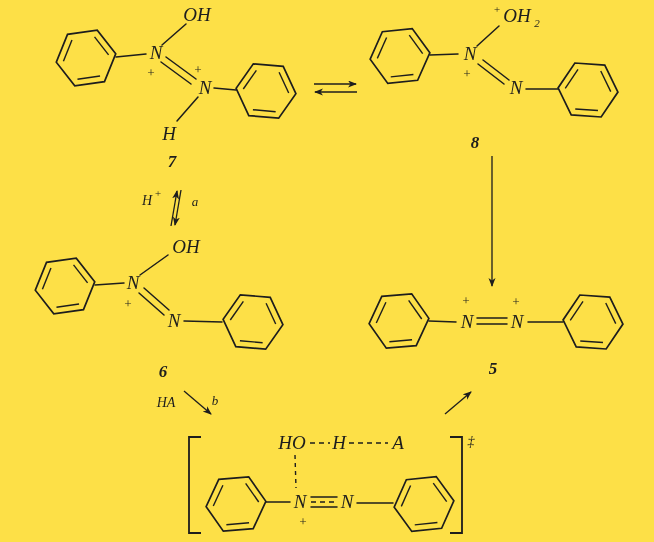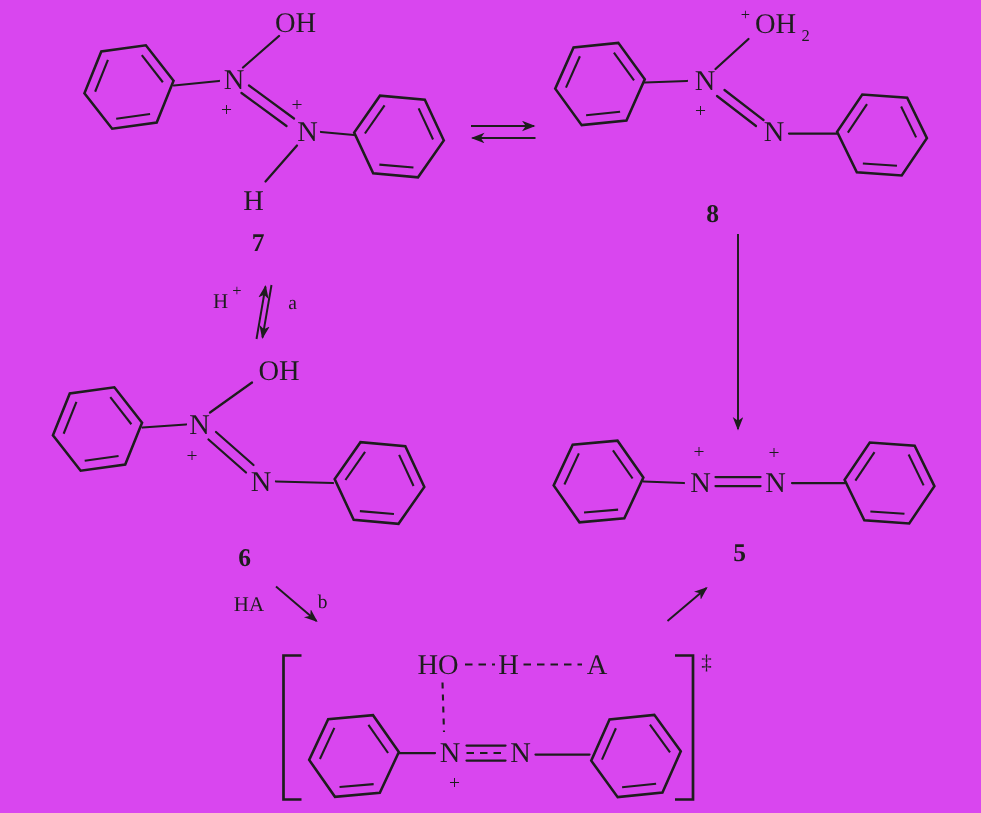--- a/index.html
+++ b/index.html
@@ -1,16 +1,16 @@
 <!DOCTYPE html>
 <html><head>
 <meta charset="utf-8">
 <style>
   html,body{margin:0;padding:0;background:#fcfcfa;}
-  .page{width:654px;height:542px;position:relative;background:#d946ef;overflow:hidden;}
+  .page{width:654px;height:542px;position:relative;background:#fde047;overflow:hidden;font-style:italic;}
   svg{display:block;}
   .bond{stroke:#1d1d1d;stroke-width:1.5;fill:none;stroke-linecap:round;}
   .ringline{stroke:#1d1d1d;stroke-width:1.7;fill:none;}
   .ringinner{stroke:#1d1d1d;stroke-width:1.4;fill:none;}
   .arrow{stroke:#1d1d1d;stroke-width:1.3;fill:none;}
   .dash{stroke:#1d1d1d;stroke-width:1.4;fill:none;stroke-dasharray:5 4;}
   .vdash{stroke:#1d1d1d;stroke-width:1.4;fill:none;stroke-dasharray:4 4;}
   .bracket{stroke:#1d1d1d;stroke-width:1.8;fill:none;}
   text{font-family:"Liberation Serif","DejaVu Serif",serif;fill:#1d1d1d;}
   .atom{font-size:19px;text-anchor:middle;}

